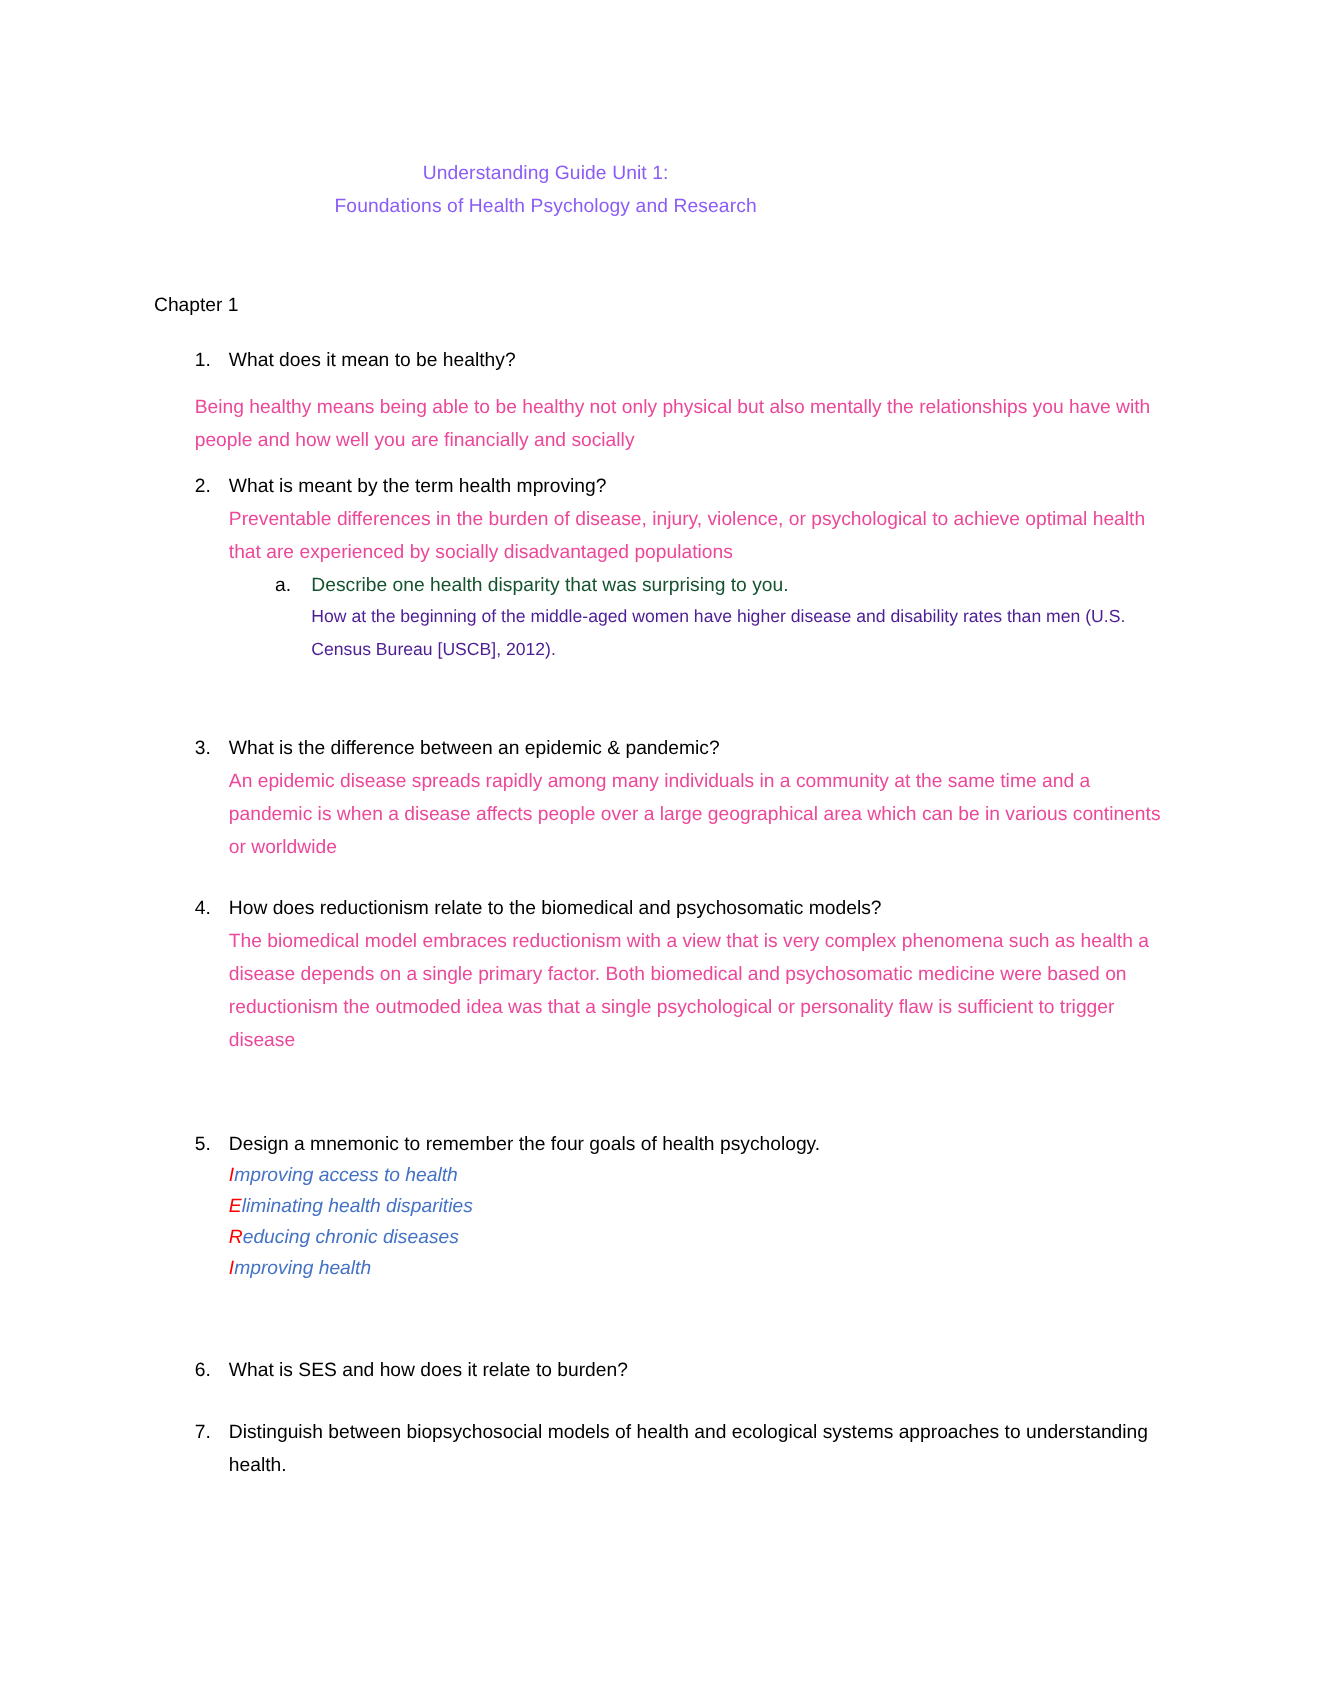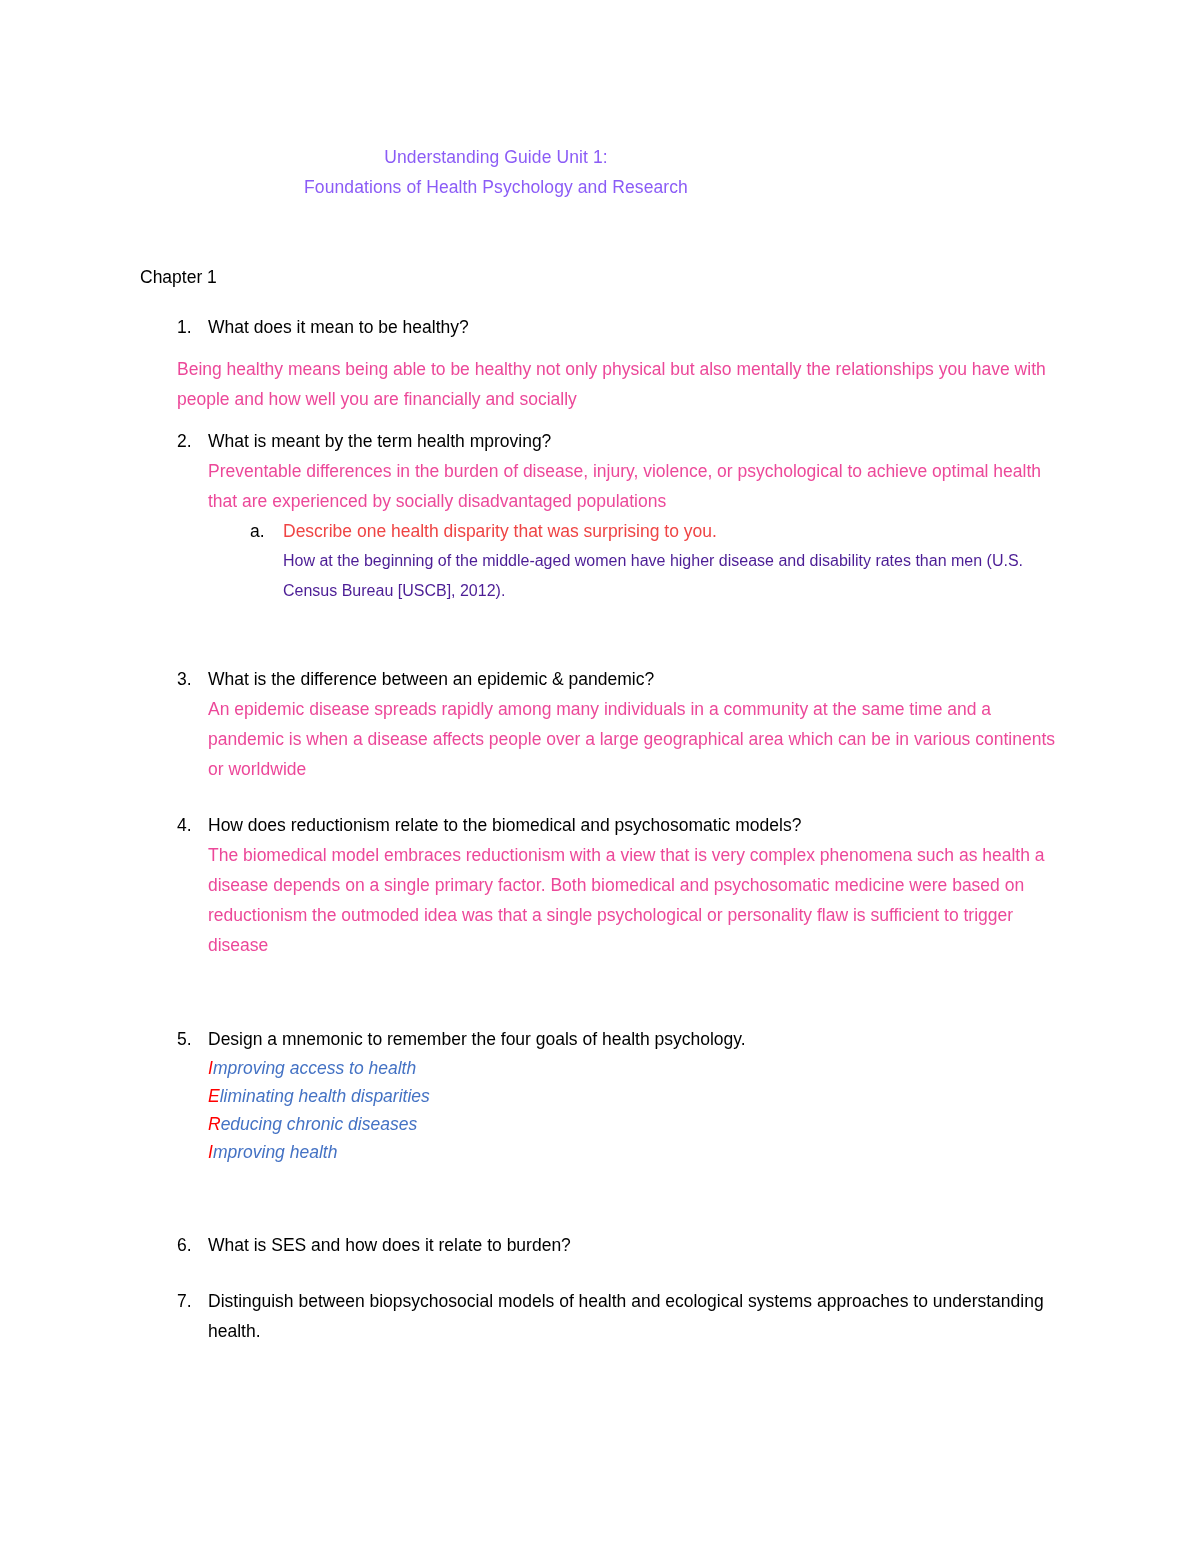--- a/index.html
+++ b/index.html
@@ -95,21 +95,21 @@
     position: absolute;
     left: 110px;          
     top: 0;
     font-size: 17.5px;
     line-height: 30px;
     color: #000000;
   }
   .subtext {
     font-size: 17.5px;
     line-height: 30px;
-    color: #ef4444;
+    color: #14532d;
   }
   .sub-answer {
     padding-left: 143px;
     font-size: 16px;
     line-height: 30px;
     color: #4c1d95;
   }
 
   
   .mnemonic {

